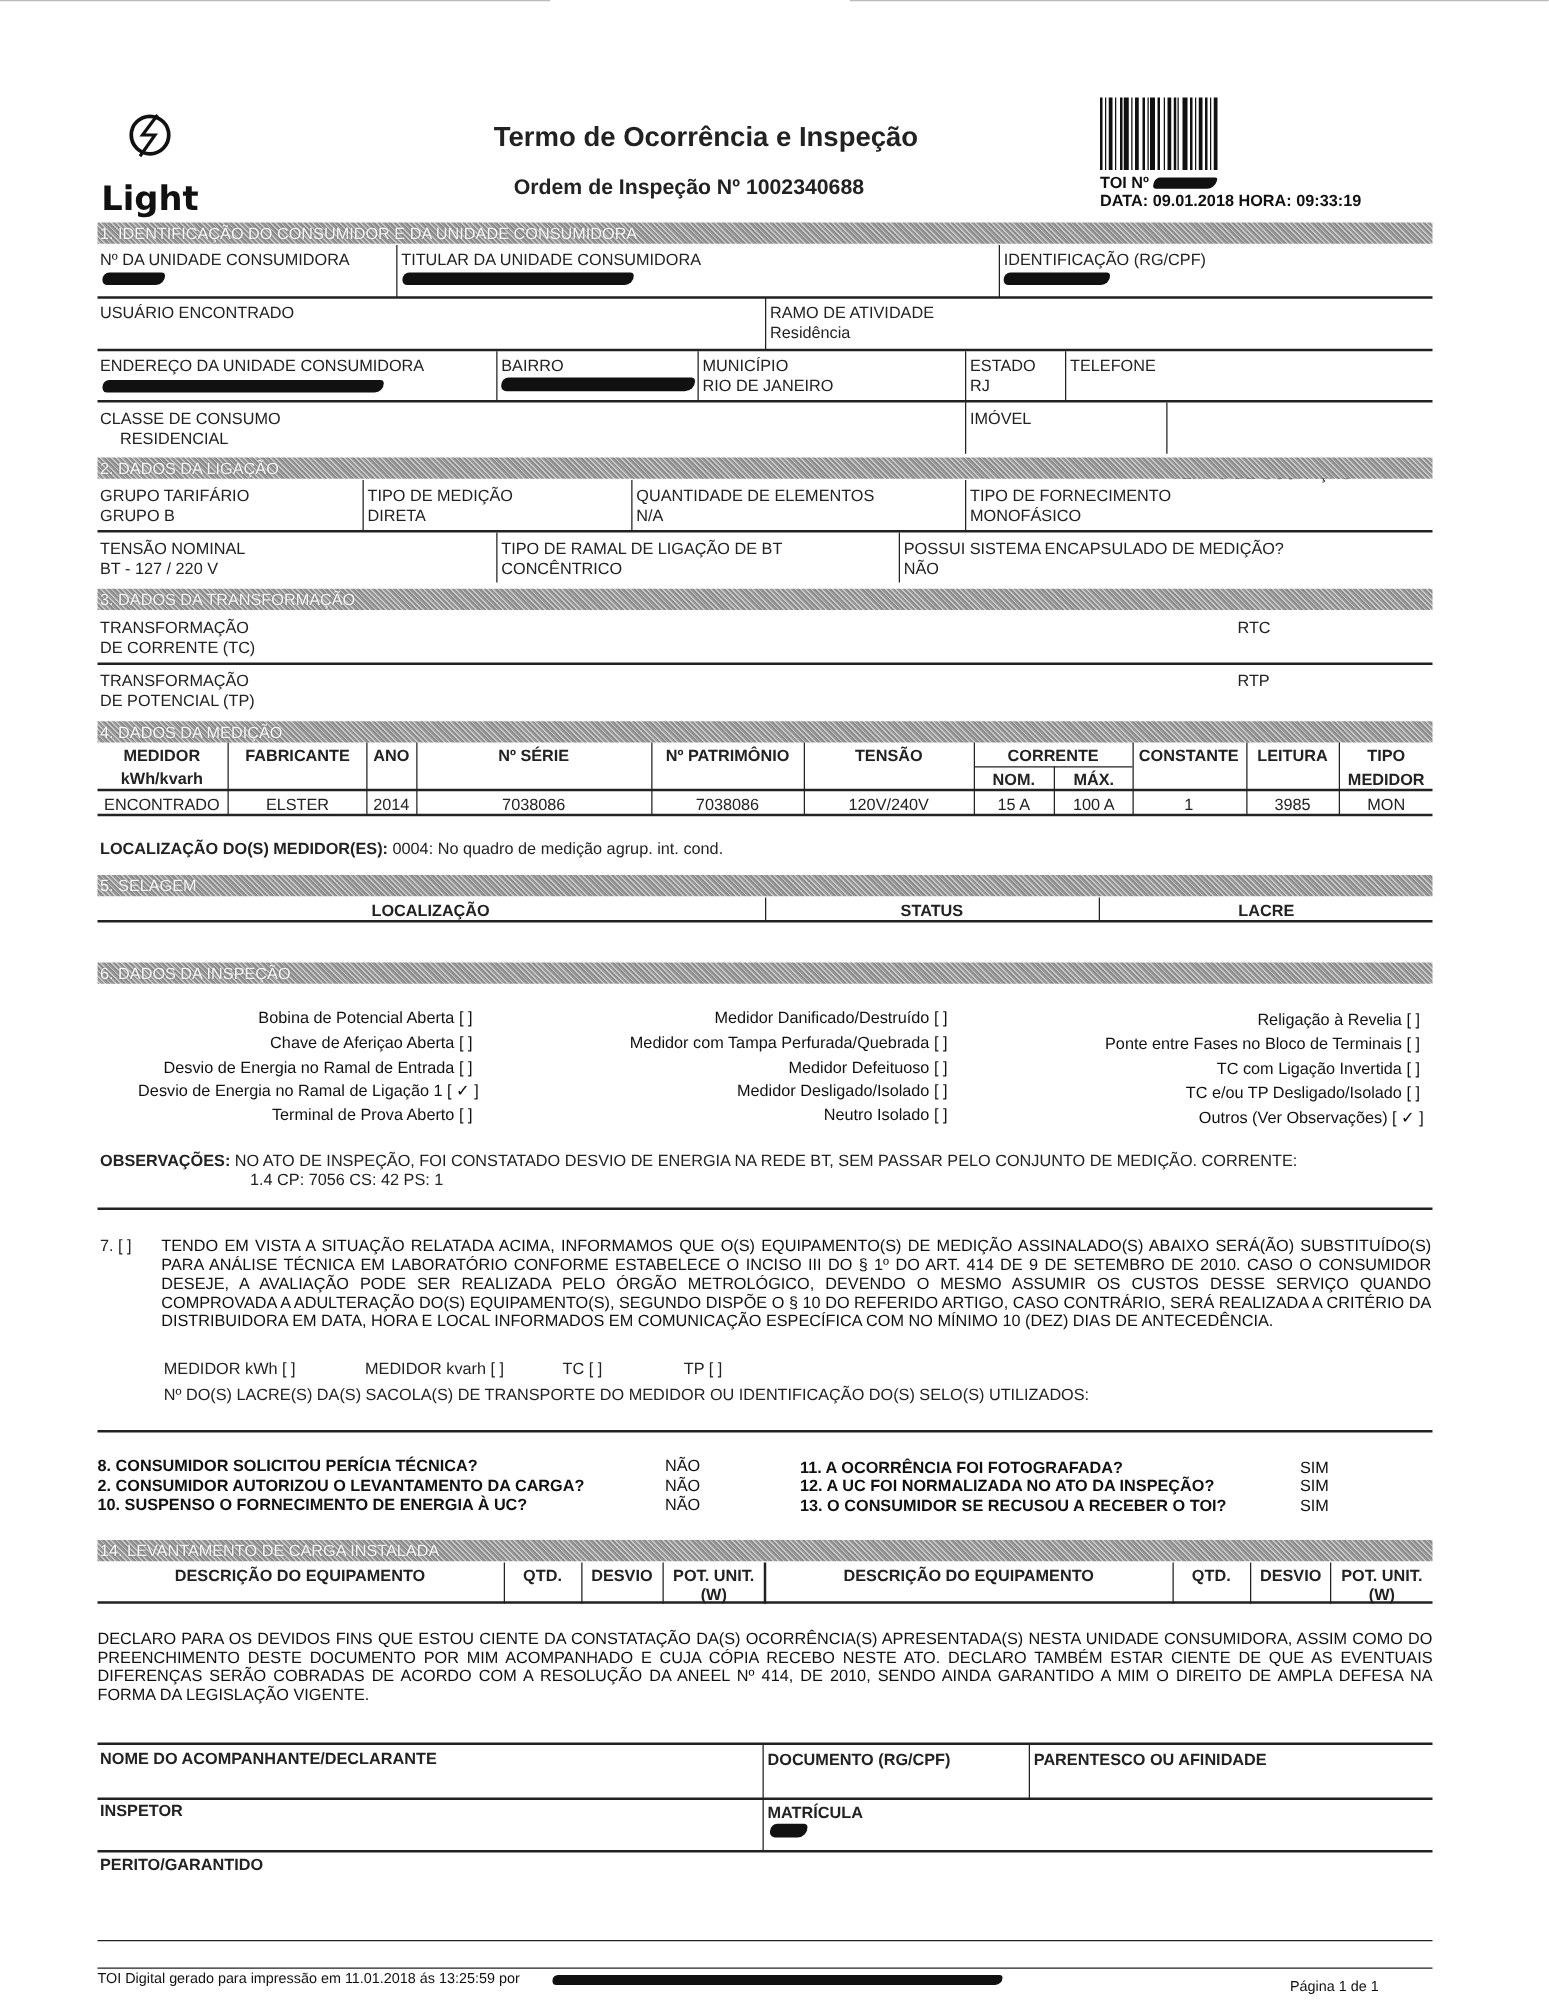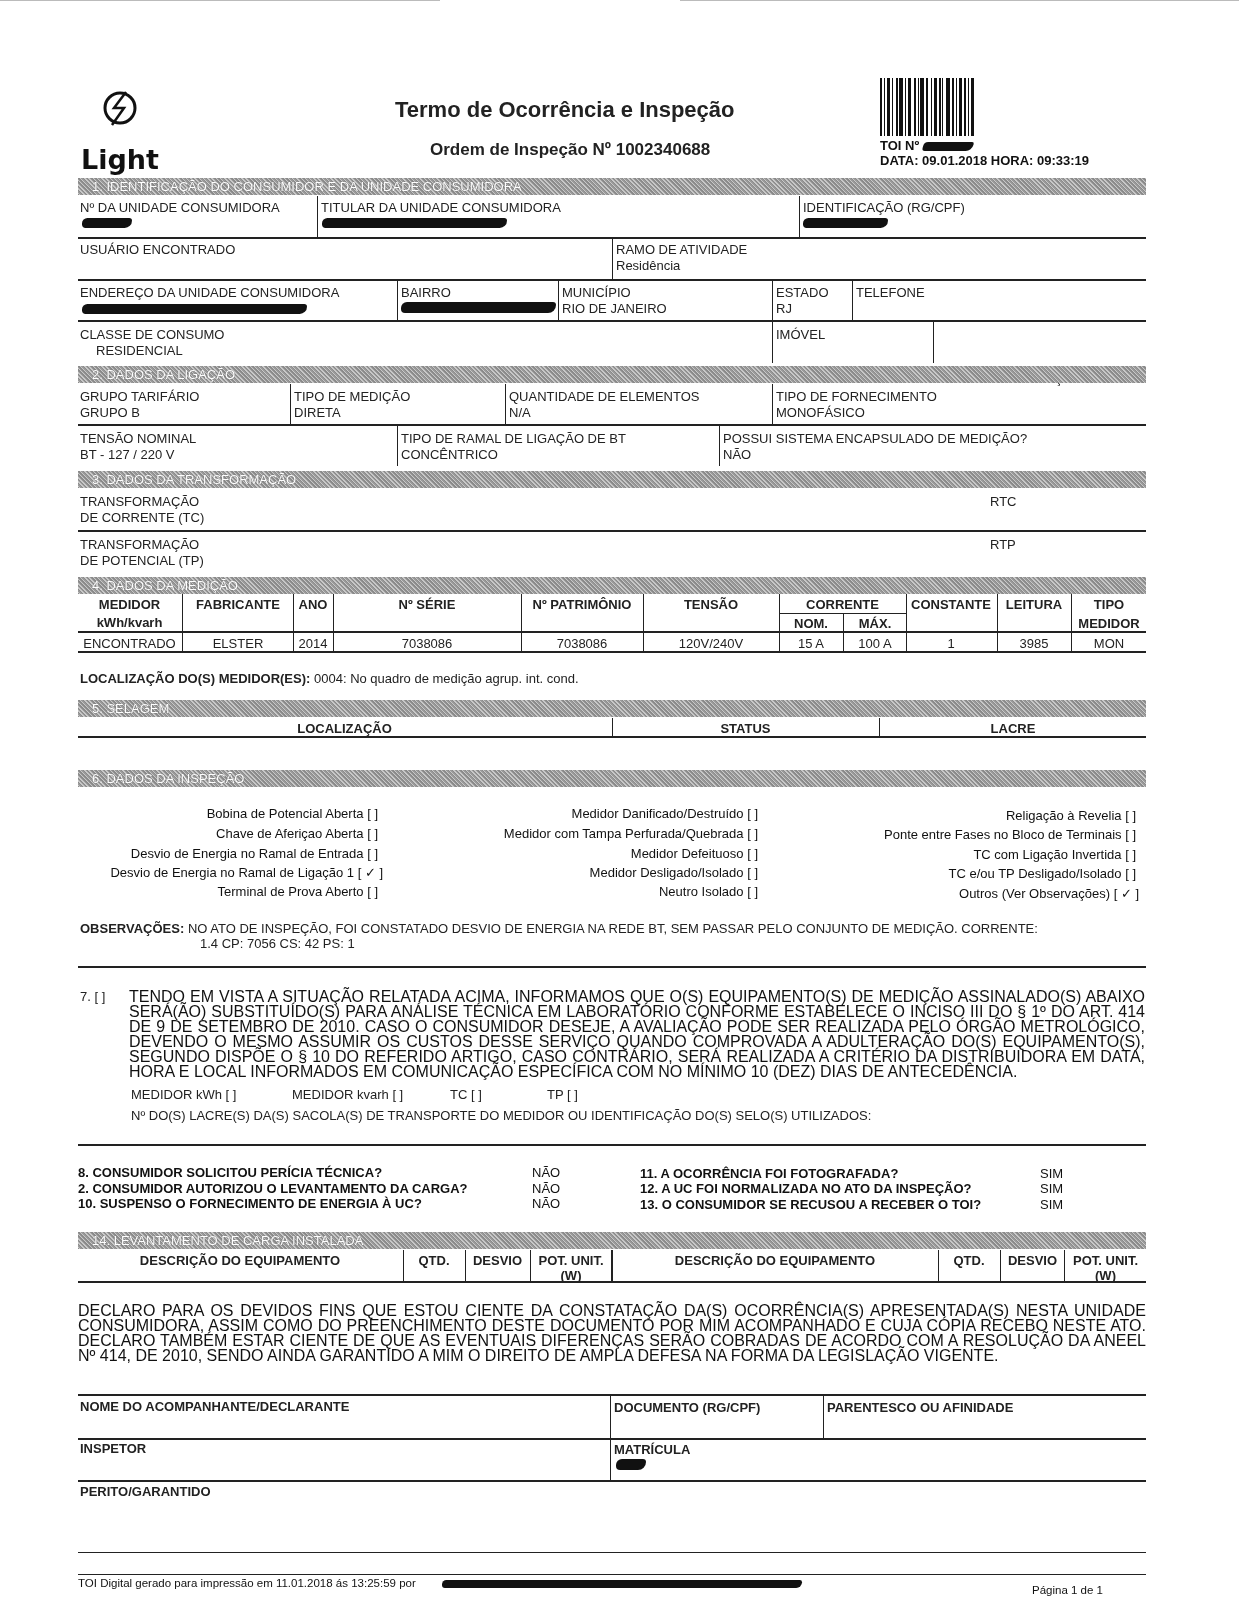--- a/index.html
+++ b/index.html
@@ -3,38 +3,38 @@
 <meta charset="utf-8">
 <style>
   * { box-sizing: border-box; margin: 0; padding: 0; }
   body { width: 1239px; height: 1600px; background: #fff; font-family: "Liberation Sans", sans-serif; color: #111; position: relative; overflow: hidden; font-size: 13px; }
   .abs { position: absolute; }
   .topline { position: absolute; top: 0; height: 1px; background: #bbb; }
   .logo { left: 80px; top: 88px; width: 80px; text-align: center; }
   .logo svg { display: block; margin: 0 auto; }
   .logo-text { font-size: 27px; font-weight: bold; letter-spacing: 0px; margin-top: 16px; font-family: "DejaVu Sans", sans-serif; }
   .title { left: 395px; top: 97px; font-size: 22px; font-weight: bold; color: #222; }
-  .subtitle { left: 430px; top: 140px; font-size: 17px; font-weight: bold; color: #222; }
+  .subtitle { left: 411px; top: 140px; font-size: 17px; font-weight: bold; color: #222; }
   .barcode { left: 880px; top: 78px; width: 115px; height: 58px; display: flex; gap: 0; }
   .barcode span { display: block; height: 100%; background: #111; }
   .toi { left: 880px; top: 138px; font-size: 13px; font-weight: bold; }
   .toi-redact { display: inline-block; width: 50px; height: 9px; background: #111; border-radius: 4px 2px 6px 3px; transform: skew(-15deg); vertical-align: middle; }
   .data-hora { left: 880px; top: 153px; font-size: 13px; font-weight: bold; }
   .sec-bar { position: absolute; left: 78px; width: 1068px; height: 17px;
     background: repeating-linear-gradient(45deg, #8a8a8a 0 1px, #c8c8c8 1px 2px, #9a9a9a 2px 3px);
-    color: #fff; font-size: 13px; padding-left: 14px; line-height: 17px; text-shadow: 0 0 1px #555; }
+    color: #fff; font-size: 13px; padding-left: 2px; line-height: 17px; text-shadow: 0 0 1px #555; }
   .cell { position: absolute; font-size: 13px; line-height: 16px; padding: 2px 2px; color: #222; }
   .hline { position: absolute; height: 2px; background: #222; }
   .vline { position: absolute; width: 1px; background: #222; }
   .redact { position: absolute; background: #111; border-radius: 6px 3px 8px 4px; }
   .th { font-weight: bold; text-align: center; font-size: 13px; }
   .tc { text-align: center; }
   .chk { position: absolute; font-size: 13px; white-space: nowrap; text-align: right; }
   .bold { font-weight: bold; }
-  .para { position: absolute; font-size: 16px; line-height: 15px; text-align: justify; }
+  .para { position: absolute; font-size: 13px; line-height: 15px; text-align: justify; }
   .q { position: absolute; font-size: 13px; font-weight: bold; white-space: nowrap; }
   .ans { position: absolute; font-size: 13px; }
   .footer { position: absolute; font-size: 11.5px; }
 </style>
 </head>
 <body>
 
 <div class="topline" style="left:0;width:440px;"></div>
 <div class="topline" style="left:680px;width:559px;"></div>
 

